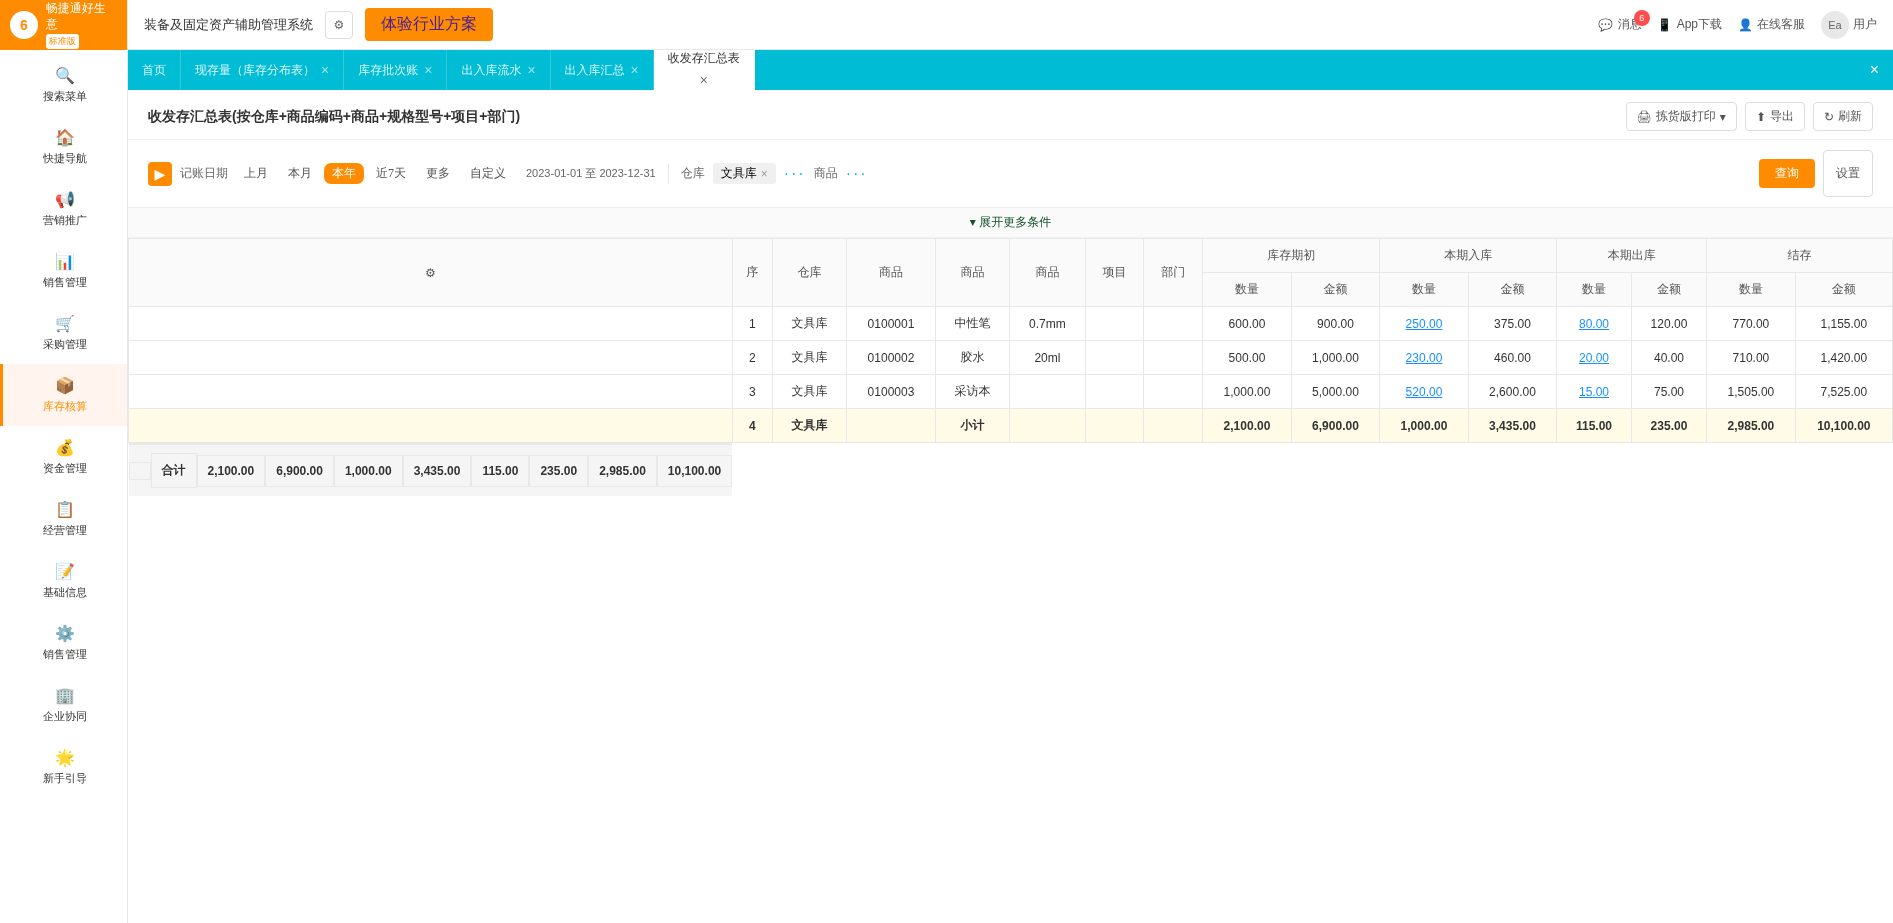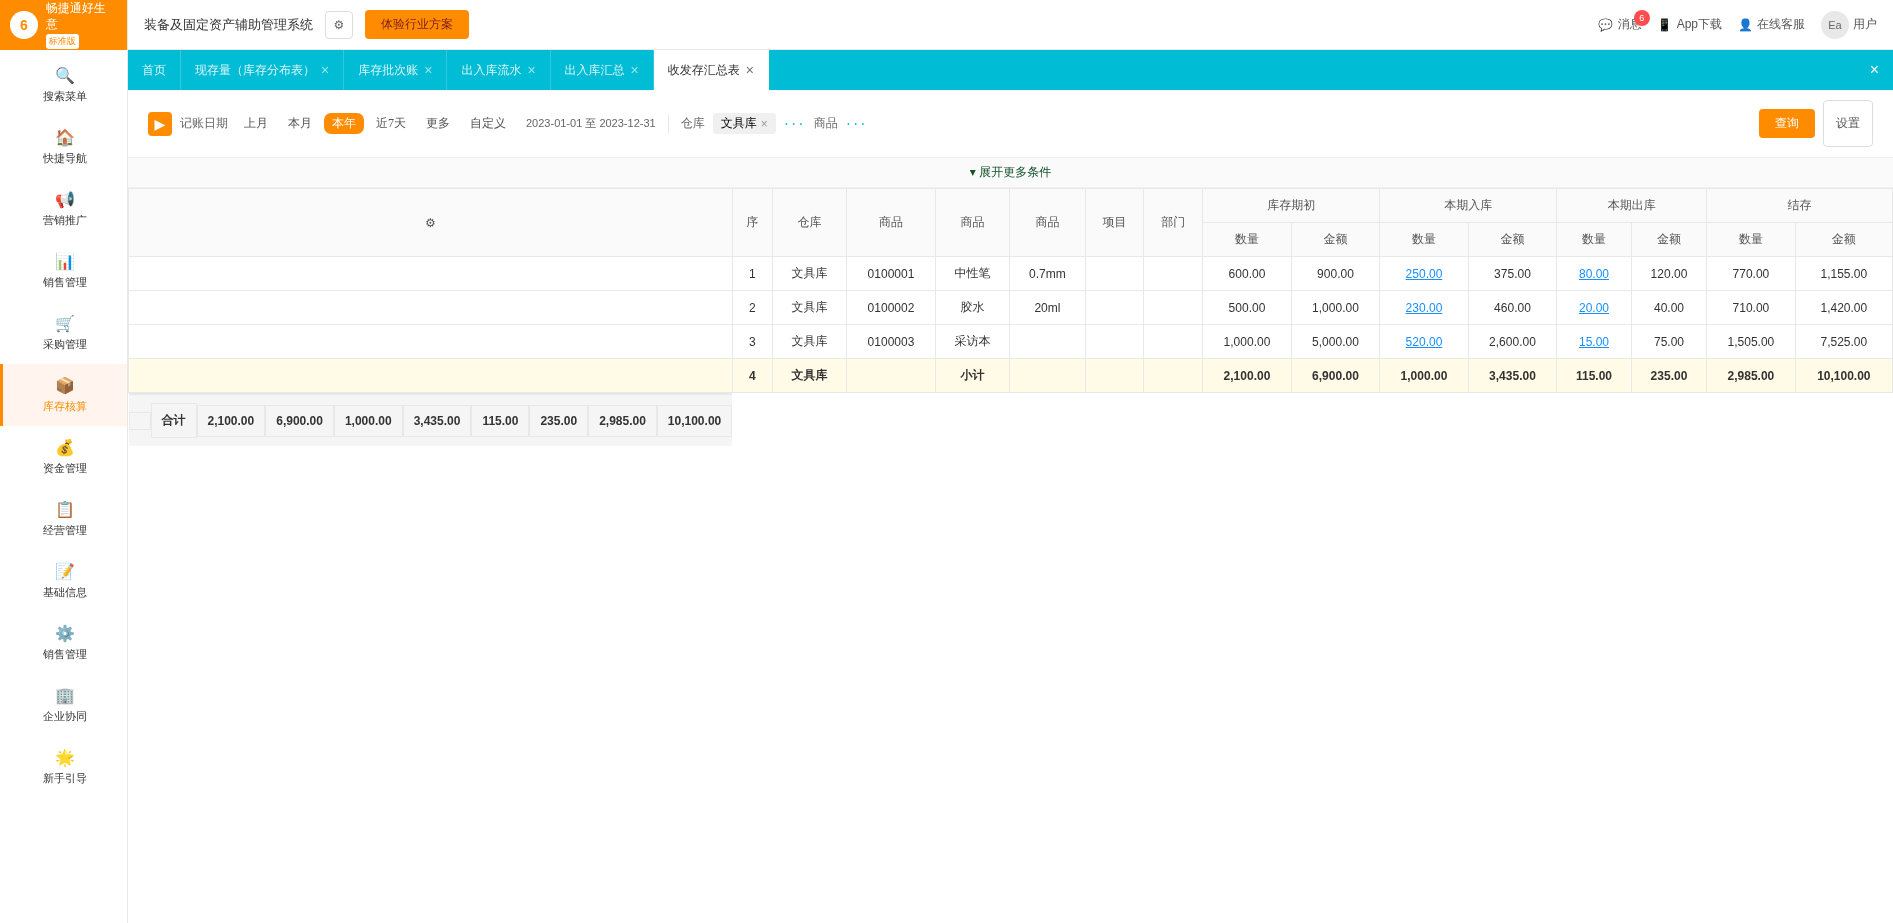--- a/index.html
+++ b/index.html
@@ -18,30 +18,30 @@
     .sidebar-item-label { font-size: 11px; text-align: center; }
 
     
     .main { flex: 1; display: flex; flex-direction: column; overflow: hidden; }
 
     
     .top-header { height: 50px; background: #fff; border-bottom: 1px solid #e8e8e8; display: flex; align-items: center; justify-content: space-between; padding: 0 16px; flex-shrink: 0; }
     .top-header-left { display: flex; align-items: center; gap: 12px; }
     .system-title { font-size: 13px; color: #333; }
     .gear-btn { width: 28px; height: 28px; border: 1px solid #ddd; border-radius: 4px; display: flex; align-items: center; justify-content: center; cursor: pointer; color: #666; }
-    .try-btn { background: #ff8c00; color: #7f1d1d; border: none; border-radius: 4px; padding: 6px 16px; font-size: 12px; cursor: pointer; }
+    .try-btn { background: #ff8c00; color: #4c1d95; border: none; border-radius: 4px; padding: 6px 16px; font-size: 16px; cursor: pointer; }
     .top-header-right { display: flex; align-items: center; gap: 16px; color: #555; font-size: 12px; }
     .header-action { display: flex; align-items: center; gap: 4px; cursor: pointer; position: relative; }
     .badge { position: absolute; top: -6px; right: -8px; background: #ff4d4f; color: #fff; border-radius: 50%; width: 16px; height: 16px; font-size: 9px; display: flex; align-items: center; justify-content: center; }
     .user-avatar { width: 28px; height: 28px; background: #e8e8e8; border-radius: 50%; display: flex; align-items: center; justify-content: center; font-size: 11px; color: #666; }
 
     
     .tab-bar { background: #00bcd4; display: flex; align-items: center; flex-shrink: 0; height: 40px; }
     .tab-item { display: flex; align-items: center; padding: 0 14px; height: 40px; color: rgba(255,255,255,0.85); cursor: pointer; font-size: 12px; gap: 6px; border-right: 1px solid rgba(255,255,255,0.2); }
-    .tab-item.active { background: #fff; color: #333; }
+    .tab-item.active { background: #fff; color: #333; flex-direction: column; }
     .tab-close { font-size: 14px; line-height: 1; opacity: 0.7; }
     .tab-bar-close { margin-left: auto; padding: 0 14px; color: #fff; cursor: pointer; font-size: 16px; }
 
     
     .page-content { flex: 1; overflow-y: auto; background: #f5f5f5; padding: 0; }
     .page-inner { background: #fff; margin: 0; min-height: 100%; }
 
     
     .page-title-bar { padding: 12px 20px 8px; border-bottom: 1px solid #f0f0f0; display: flex; align-items: center; justify-content: space-between; }
     .page-title { font-size: 14px; font-weight: bold; color: #333; }
@@ -206,20 +206,38 @@
     <div class="tab-item active">
       <span>收发存汇总表</span>
       <span class="tab-close">×</span>
     </div>
     <div class="tab-bar-close">×</div>
   </div>
 
   <div class="page-content">
     <div class="page-inner">
 
+      <div class="page-title-bar">
+        <span class="page-title">收发存汇总表(按仓库+商品编码+商品+规格型号+项目+部门)</span>
+        <div class="title-actions">
+          <button class="action-btn">
+            <span>🖨</span>
+            <span>拣货版打印</span>
+            <span>▾</span>
+          </button>
+          <button class="action-btn">
+            <span>⬆</span>
+            <span>导出</span>
+          </button>
+          <button class="refresh-btn">
+            <span>↻</span>
+            <span>刷新</span>
+          </button>
+        </div>
+      </div>
 
       <div class="filter-bar">
         <div class="filter-toggle">▶</div>
         <span class="filter-label">记账日期</span>
         <div class="date-options">
           <span class="date-btn">上月</span>
           <span class="date-btn">本月</span>
           <span class="date-btn active">本年</span>
           <span class="date-btn">近7天</span>
           <span class="date-btn">更多</span>

